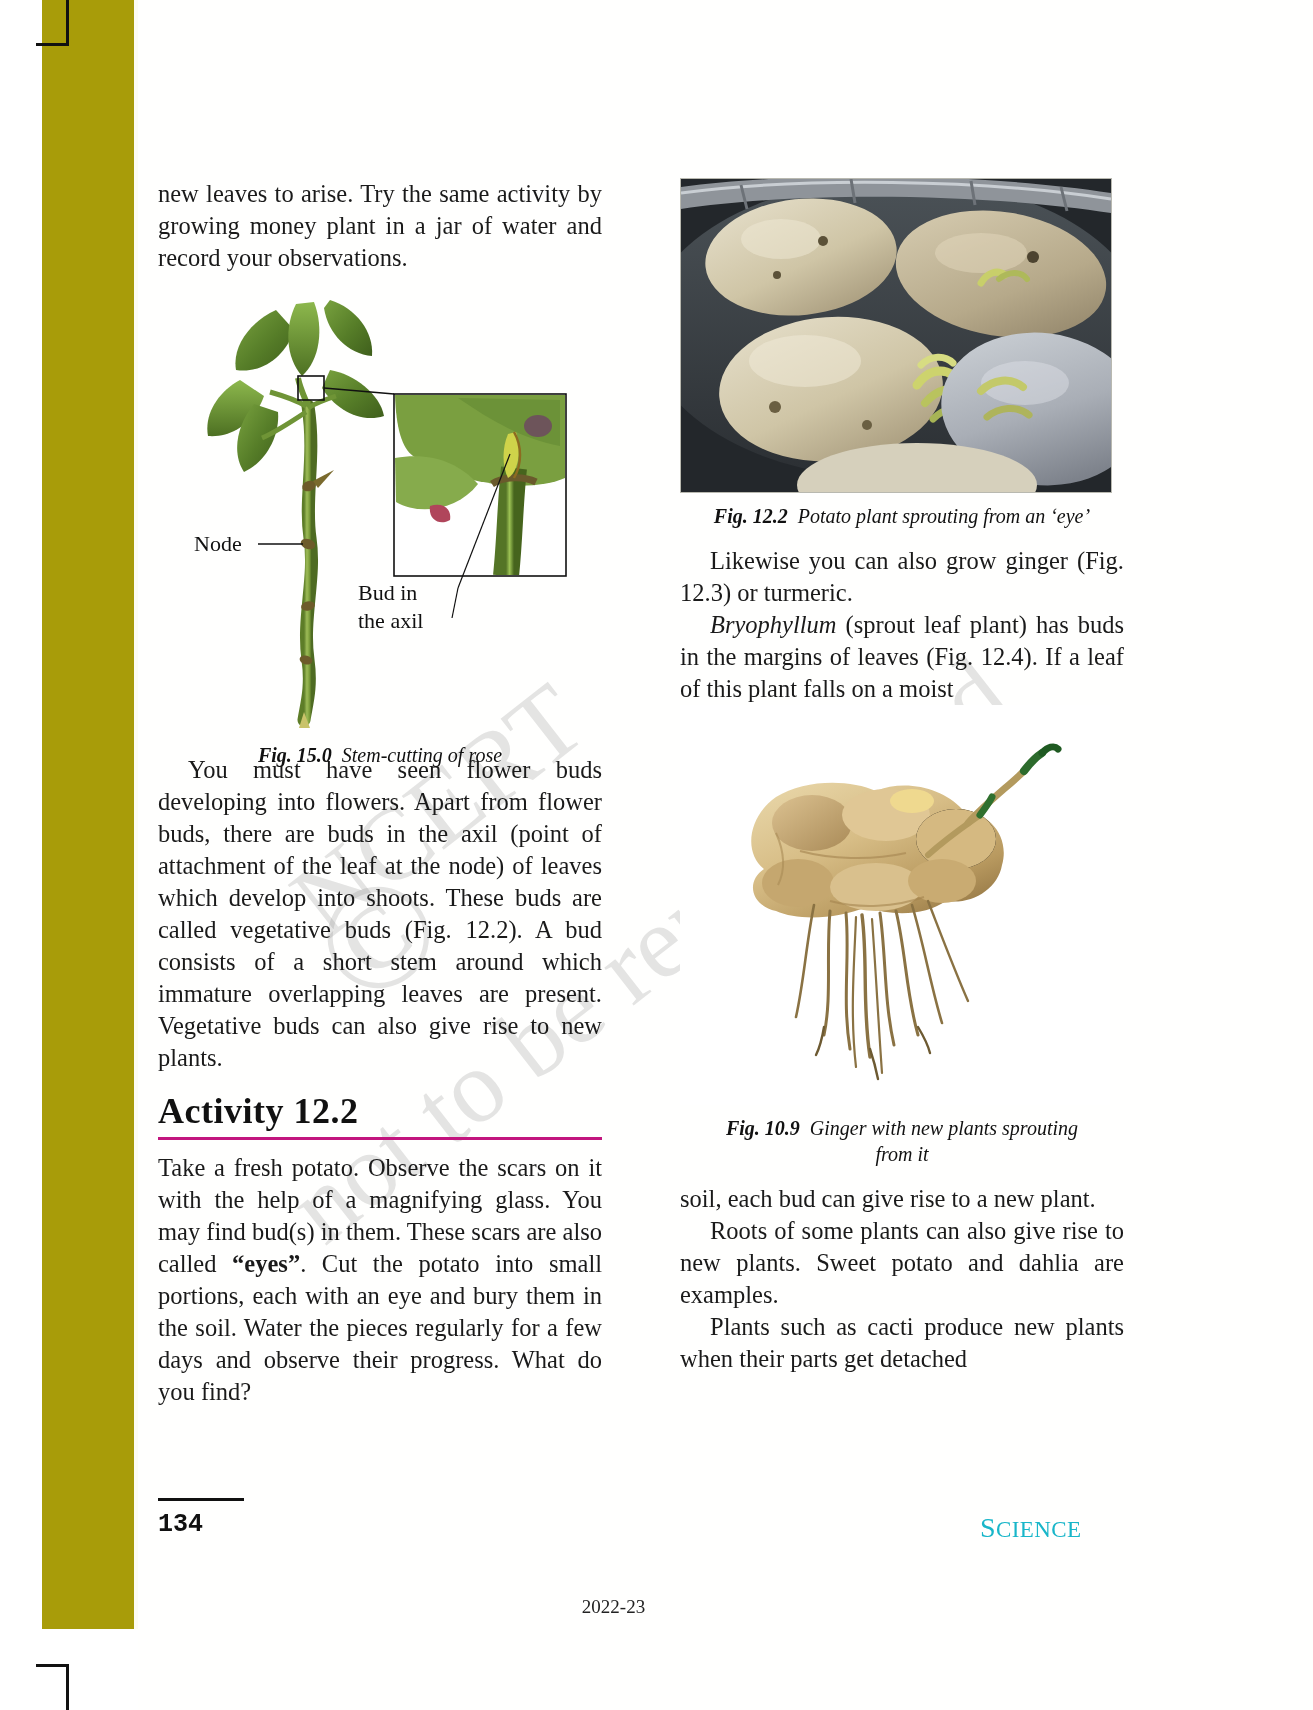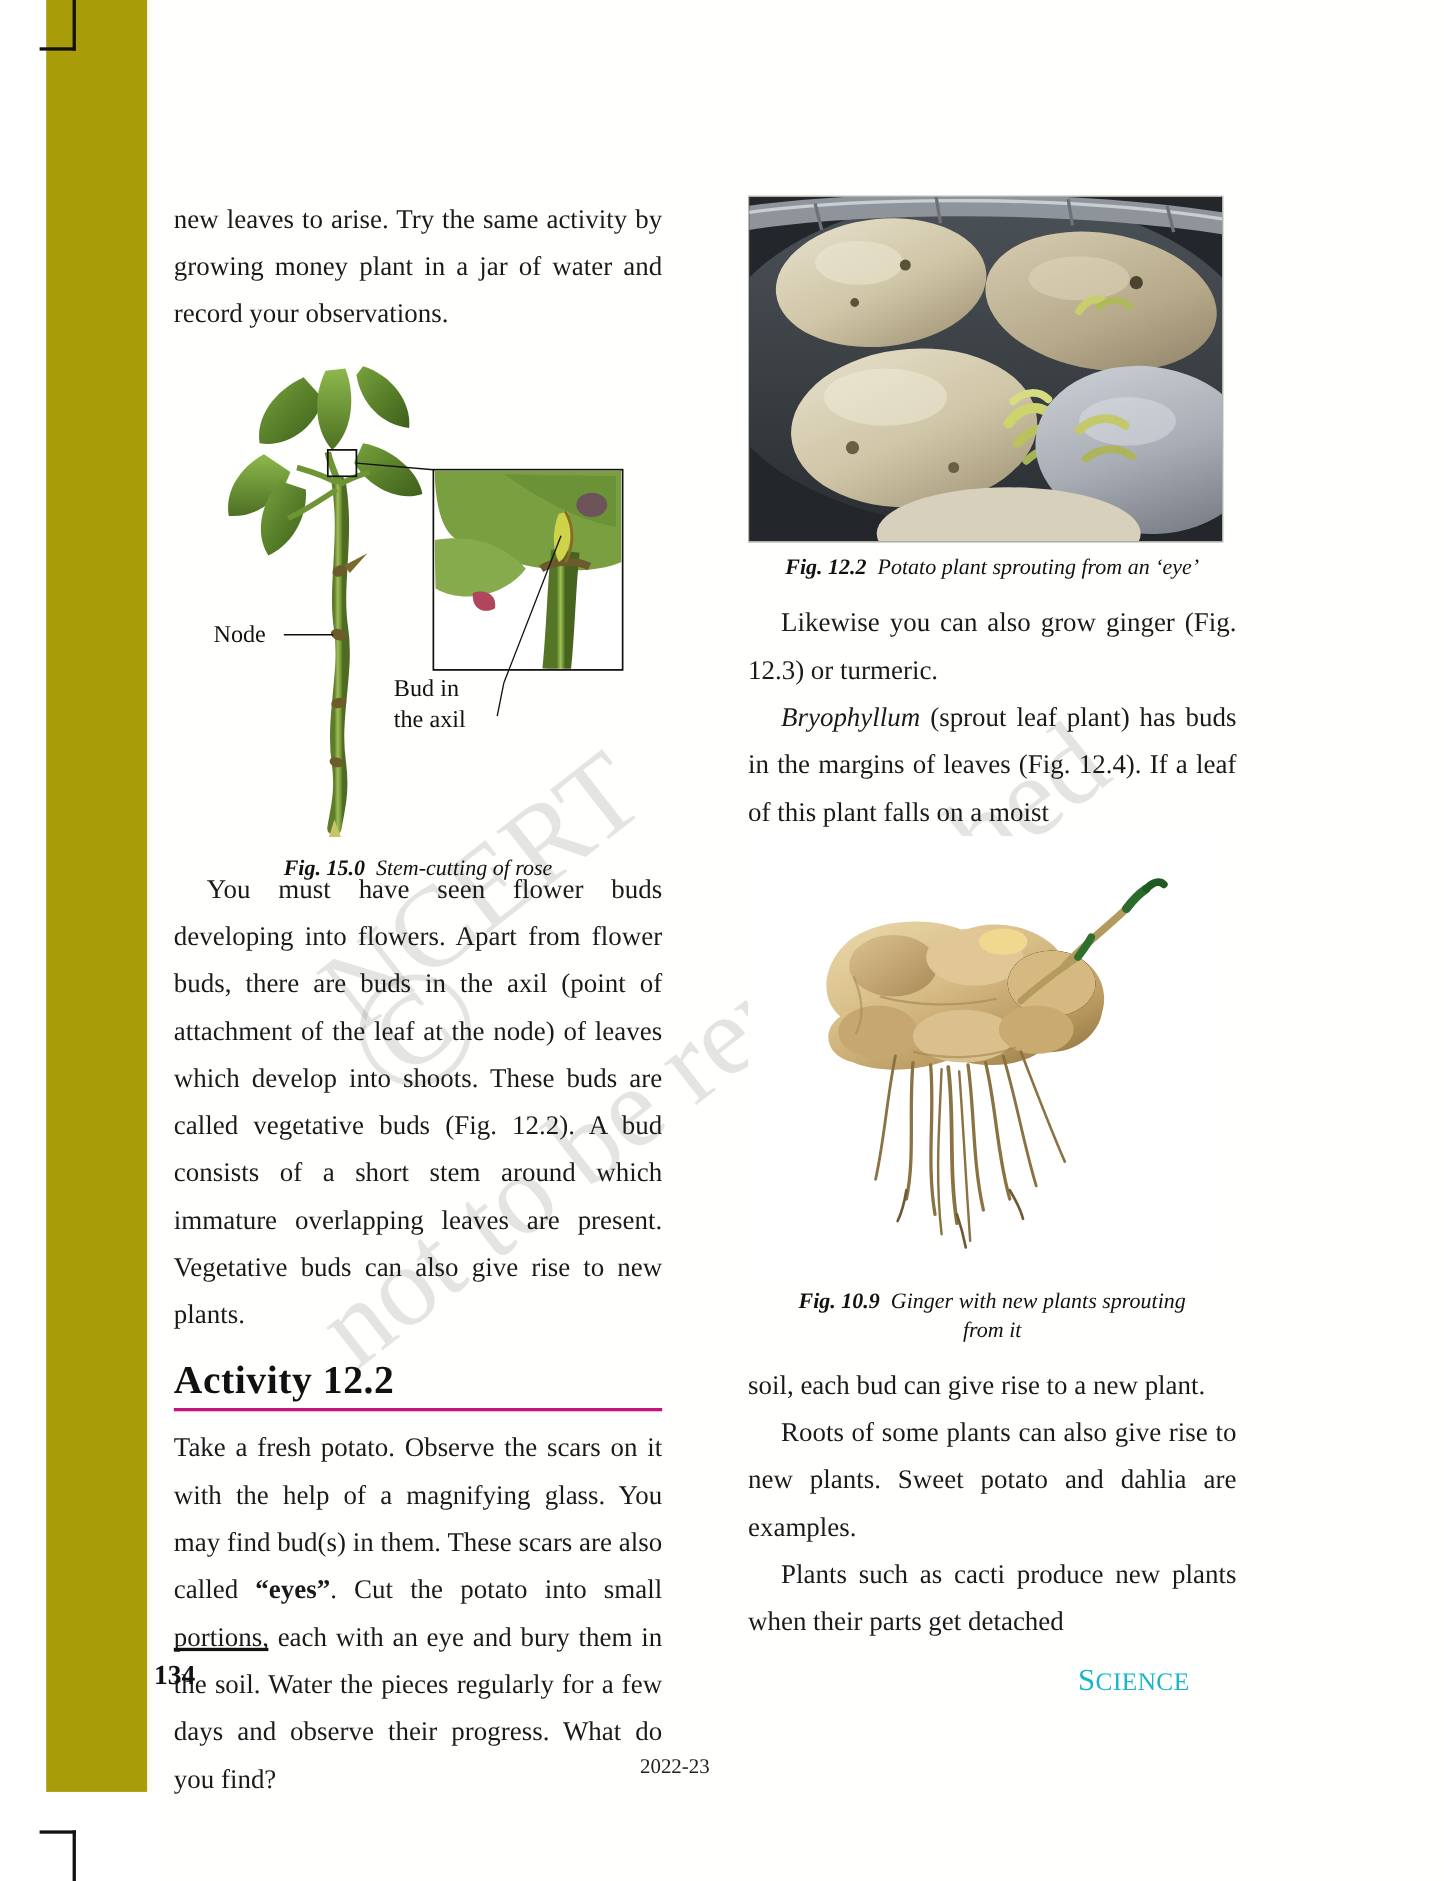--- a/index.html
+++ b/index.html
@@ -39,21 +39,21 @@
   .wm-c{left:170px;top:430px;font-size:150px;transform:rotate(-38deg);}
 
   
   .col{position:absolute;width:444px;z-index:6;}
   .col-left{left:158px;top:178px;}
   .col-right{left:680px;top:178px;}
 
   p.body{
     margin:0 0 0 0;
     font-size:24.5px;
-    line-height:43px;
+    line-height:32px;
     text-align:justify;
     color:#1a1a1a;
     font-family:"Liberation Serif",serif;
   }
   p.indent{text-indent:30px;}
 
   
   .fig-caption{
     font-size:20px;line-height:26px;text-align:center;color:#111;
     font-family:"Liberation Serif",serif;margin-top:10px;
@@ -73,21 +73,21 @@
   
   .activity-h{
     font-size:36px;font-weight:bold;color:#111;letter-spacing:.5px;
     font-family:"Liberation Serif",serif;margin-top:16px;
   }
   .activity-rule{height:3px;background:#c2157e;margin:5px 0 12px 0;width:100%;}
 
   
   .footer{position:absolute;left:0;top:0;width:1313px;height:1710px;z-index:7;pointer-events:none;}
   .foot-rule-l{position:absolute;left:158px;top:1498px;width:86px;height:3px;background:#111;}
-  .page-num{position:absolute;left:140px;top:1510px;font-size:25px;font-weight:bold;color:#111;font-family:Liberation Serif, serif;}
+  .page-num{position:absolute;left:158px;top:1510px;font-size:25px;font-weight:bold;color:#111;font-family:Liberation Mono, monospace;}
   .subject{position:absolute;left:980px;top:1512px;font-size:23px;color:#19b6c9;font-family:"Liberation Serif",serif;letter-spacing:.4px;}
   .subject .cap{font-size:28px;}
   .year{position:absolute;left:0;top:1596px;width:1227px;text-align:center;font-size:19px;color:#222;font-family:"Liberation Serif",serif;}
 </style>
 </head>
 <body>
 
 <div class="page-bg"></div>
 <div class="side-band"></div>
 <div class="band-inner-line"></div>

